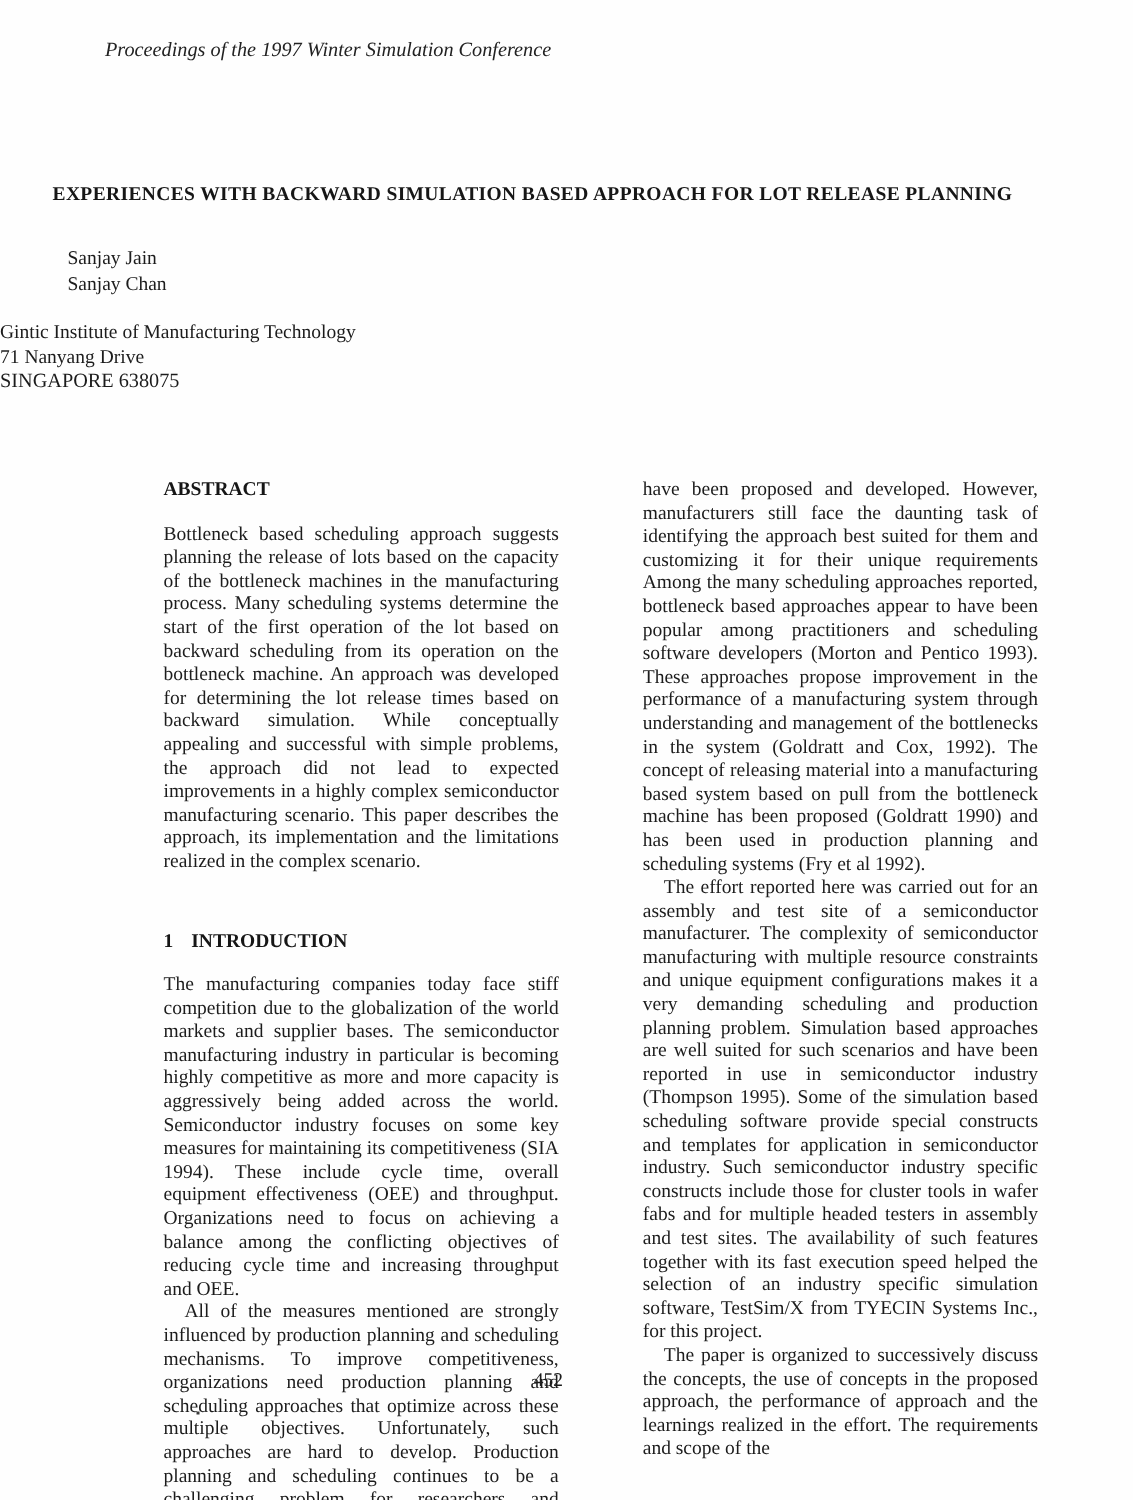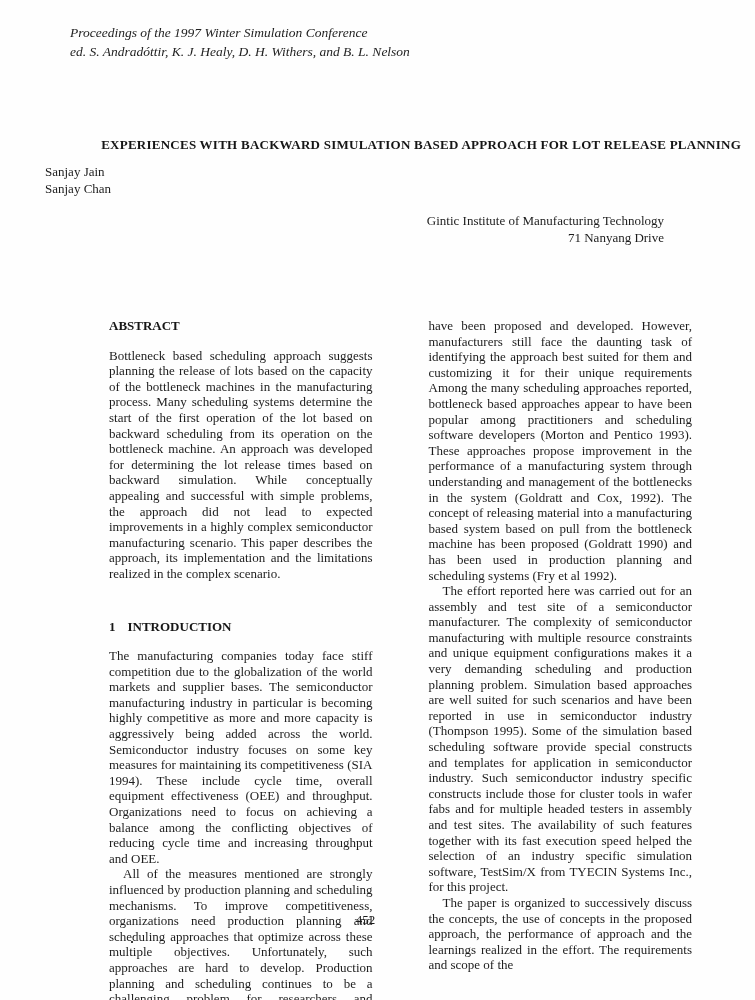--- a/index.html
+++ b/index.html
@@ -24,43 +24,43 @@
     font-style: italic;
     font-size: 13.5px;
     line-height: 18.5px;
     color: #222;
   }
   .title {
     position: absolute;
     left: 35px;
     top: 121px;
     width: 690px;
-    margin: 16px;
-    text-align: right;
+    margin: 0;
+    text-align: left;
     font-size: 13px;
     font-weight: bold;
     letter-spacing: 0.25px;
     color: #161616;
   }
   .authors {
     position: absolute;
     left: 0;
     top: 164px;
     width: 755px;
     text-align: left;
     font-size: 13px;
     line-height: 16.5px;
     margin-left: 45px;
   }
   .affiliation {
     position: absolute;
     left: 0;
     top: 213px;
     width: 664px;
-    text-align: right;
+    text-align: left;
     font-size: 13px;
     line-height: 16.5px;
   }
   .affiliation .aff-line-3 {
     font-size: 13.5px;
   }
   .columns {
     position: absolute;
     left: 68px;
     top: 318px;
@@ -112,33 +112,33 @@
     background: #3a3a3a;
   }
 </style>
 </head>
 <body>
 
 <div class="page">
 
   <div class="header">
     <div>Proceedings of the 1997 Winter Simulation Conference</div>
-    <div>ed. S. Andradóttir, K. J. Healy, D. H. Withers, and B. L. Nelson</div>
   </div>
 
   <h1 class="title">EXPERIENCES WITH BACKWARD SIMULATION BASED APPROACH FOR LOT RELEASE PLANNING</h1>
 
   <div class="authors">
     <div>Sanjay Jain</div>
     <div>Sanjay Chan</div>
   </div>
 
   <div class="affiliation">
     <div class="aff-line-1">Gintic Institute of Manufacturing Technology</div>
     <div class="aff-line-2">71 Nanyang Drive</div>
+    <div class="aff-line-3">SINGAPORE 638075</div>
   </div>
 
   <div class="columns">
 
     <div class="col">
       <h2>ABSTRACT</h2>
       <p>Bottleneck based scheduling approach suggests planning the release of lots based on the capacity of the bottleneck machines in the manufacturing process. Many scheduling systems determine the start of the first operation of the lot based on backward scheduling from its operation on the bottleneck machine. An approach was developed for determining the lot release times based on backward simulation. While conceptually appealing and successful with simple problems, the approach did not lead to expected improvements in a highly complex semiconductor manufacturing scenario. This paper describes the approach, its implementation and the limitations realized in the complex scenario.</p>
       <h2 class="spaced"><span class="sec-num">1</span><span>INTRODUCTION</span></h2>
       <p>The manufacturing companies today face stiff competition due to the globalization of the world markets and supplier bases. The semiconductor manufacturing industry in particular is becoming highly competitive as more and more capacity is aggressively being added across the world. Semiconductor industry focuses on some key measures for maintaining its competitiveness (SIA 1994). These include cycle time, overall equipment effectiveness (OEE) and throughput. Organizations need to focus on achieving a balance among the conflicting objectives of reducing cycle time and increasing throughput and OEE.</p>
       <p class="indent">All of the measures mentioned are strongly influenced by production planning and scheduling mechanisms. To improve competitiveness, organizations need production planning and scheduling approaches that optimize across these multiple objectives. Unfortunately, such approaches are hard to develop. Production planning and scheduling continues to be a challenging problem for researchers and practitioners. Many heuristic, algorithmic and simulation based scheduling approaches</p>

